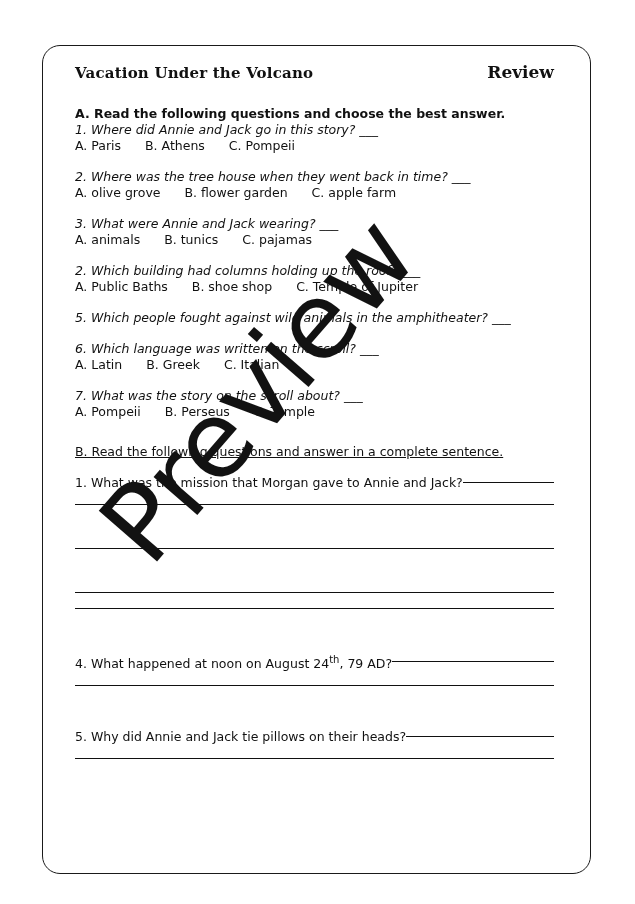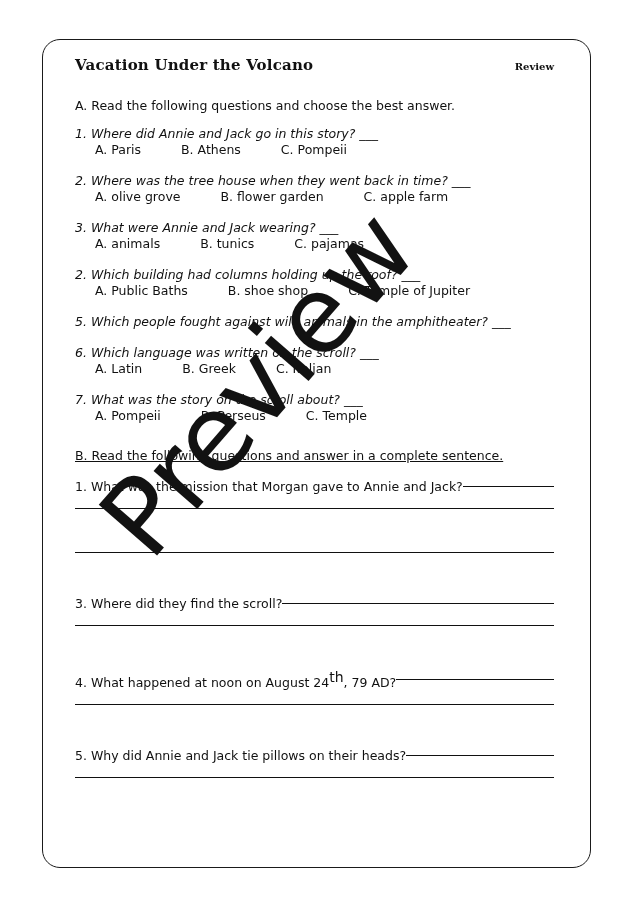--- a/index.html
+++ b/index.html
@@ -12,21 +12,21 @@
   .page {
     position: relative;
     width: 635px;
     height: 904px;
     background: #ffffff;
     overflow: hidden;
   }
   .card {
     position: absolute;
     left: 42px;
-    top: 39px;
+    top: 45px;
     width: 549px;
     height: 829px;
     border: 1.5px solid #1a1a1a;
     border-radius: 18px;
     box-sizing: border-box;
     padding: 16px 36px 0 32px;
     background: #ffffff;
   }
   .header {
     display: flex;
@@ -34,47 +34,46 @@
     align-items: baseline;
     margin-bottom: 24px;
   }
   .title {
     font-size: 15px;
     font-weight: bold;
     font-family: "DejaVu Serif", "Liberation Serif", serif;
     letter-spacing: 0.2px;
   }
   .review-label {
-    font-size: 10px;
+    font-size: 17px;
     font-weight: bold;
     font-family: "DejaVu Serif", "Liberation Serif", serif;
   }
   .body-text {
     font-size: 12.5px;
     line-height: 16px;
   }
   .instruction-a {
-    margin-bottom: 12px;
+    font-weight: bold;
   }
   .instruction-b {
     margin-top: 24px;
     margin-bottom: 15px;
     text-decoration: underline;
   }
   .mcq {
     margin-bottom: 15px;
   }
   .q-prompt {
     white-space: pre;
     font-style: italic;
   }
   .q-choices {
     display: flex;
-    gap: 40px;
-    margin-left: 20px;
+    gap: 24px;
   }
   .qb {
     margin-bottom: 43px;
   }
   .qb-line {
     display: flex;
     align-items: center;
   }
   .qb-prompt {
     white-space: pre;
@@ -84,21 +83,21 @@
     height: 0;
     border-bottom: 1px solid #111111;
     margin-bottom: 2px;
     min-width: 20px;
   }
   .answer-line {
     height: 0;
     border-bottom: 1px solid #111111;
     margin-top: 13px;
   }
-  sup { font-size: 14px; }
+  sup { font-size: 10px; }
   .watermark {
     position: absolute;
     left: -8px;
     top: 282px;
     width: 446px;
     text-align: center;
     font-size: 106px;
     font-weight: 400;
     color: #121212;
     transform: rotate(-49deg);
@@ -192,21 +191,20 @@
           </div>
           <div class="answer-line"></div>
         </div>
 
         <div class="qb">
           <div class="answer-line"></div>
         </div>
 
         <div class="qb">
           <div class="qb-line">
-            <span class="qb-prompt">3. Where did they find the scroll?</span>
             <span class="fill-line"></span>
           </div>
           <div class="answer-line"></div>
         </div>
 
         <div class="qb">
           <div class="qb-line">
             <span class="qb-prompt"><span>4. What happened at noon on August 24</span><sup>th</sup><span>, 79 AD?</span></span>
             <span class="fill-line"></span>
           </div>

